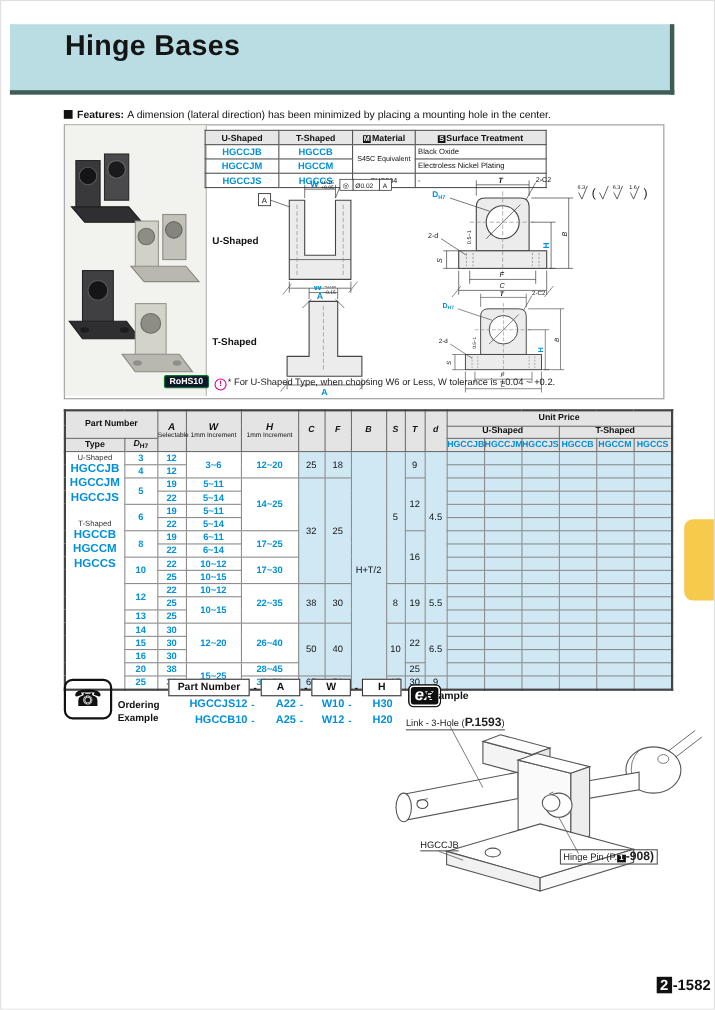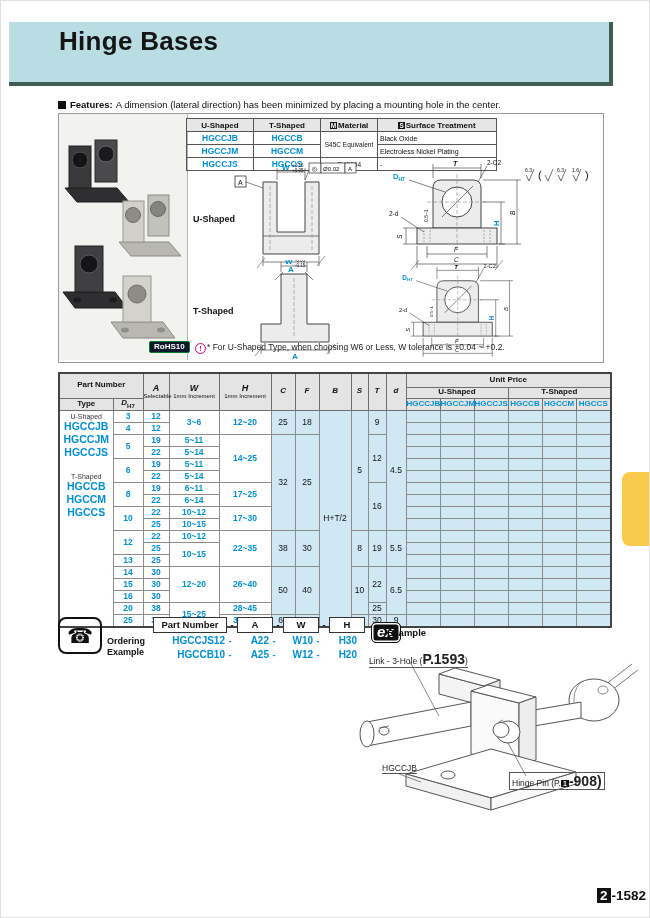--- a/index.html
+++ b/index.html
@@ -65,21 +65,21 @@
   .ord-sep{width:10px;text-align:center;font-weight:bold;font-size:9px;}
   .ord-ex{color:#0090d8;font-weight:bold;font-size:10px;height:13px;line-height:13px;text-align:right;}
   .ord-sep.blue{color:#0090d8;}
 
   
   .ex-badge{position:absolute;left:345px;top:621px;background:#101010;color:#fff;border:1.5px solid #101010;
             box-shadow:inset 0 0 0 1.5px #fff;border-radius:5px;font-weight:bold;font-style:italic;
             font-size:15px;padding:0px 6px 2px 5px;margin-left:25px;}
   .ex-label{position:absolute;left:386px;top:626px;font-size:9.5px;font-weight:bold;}
   .callout{position:absolute;font-size:8.5px;color:#222;white-space:nowrap;}
-  .callout b{font-size:14px;}
+  .callout b{font-size:11px;}
   .pin-box{display:inline-block;background:#111;color:#fff;font-size:7px;font-weight:bold;padding:0 2px;}
 
   
   .yellow-tab{position:absolute;left:621px;top:471px;width:29px;height:74px;background:#f8ca4b;border-radius:8px 0 0 8px;}
   .page-num{position:absolute;left:596px;top:887px;font-size:13.5px;font-weight:bold;}
   .vol-box{display:inline-block;background:#111;color:#fff;padding:0 3px;margin-right:1px;}
 
   svg text{font-family:"Liberation Sans",sans-serif;}
 </style>
 </head>

